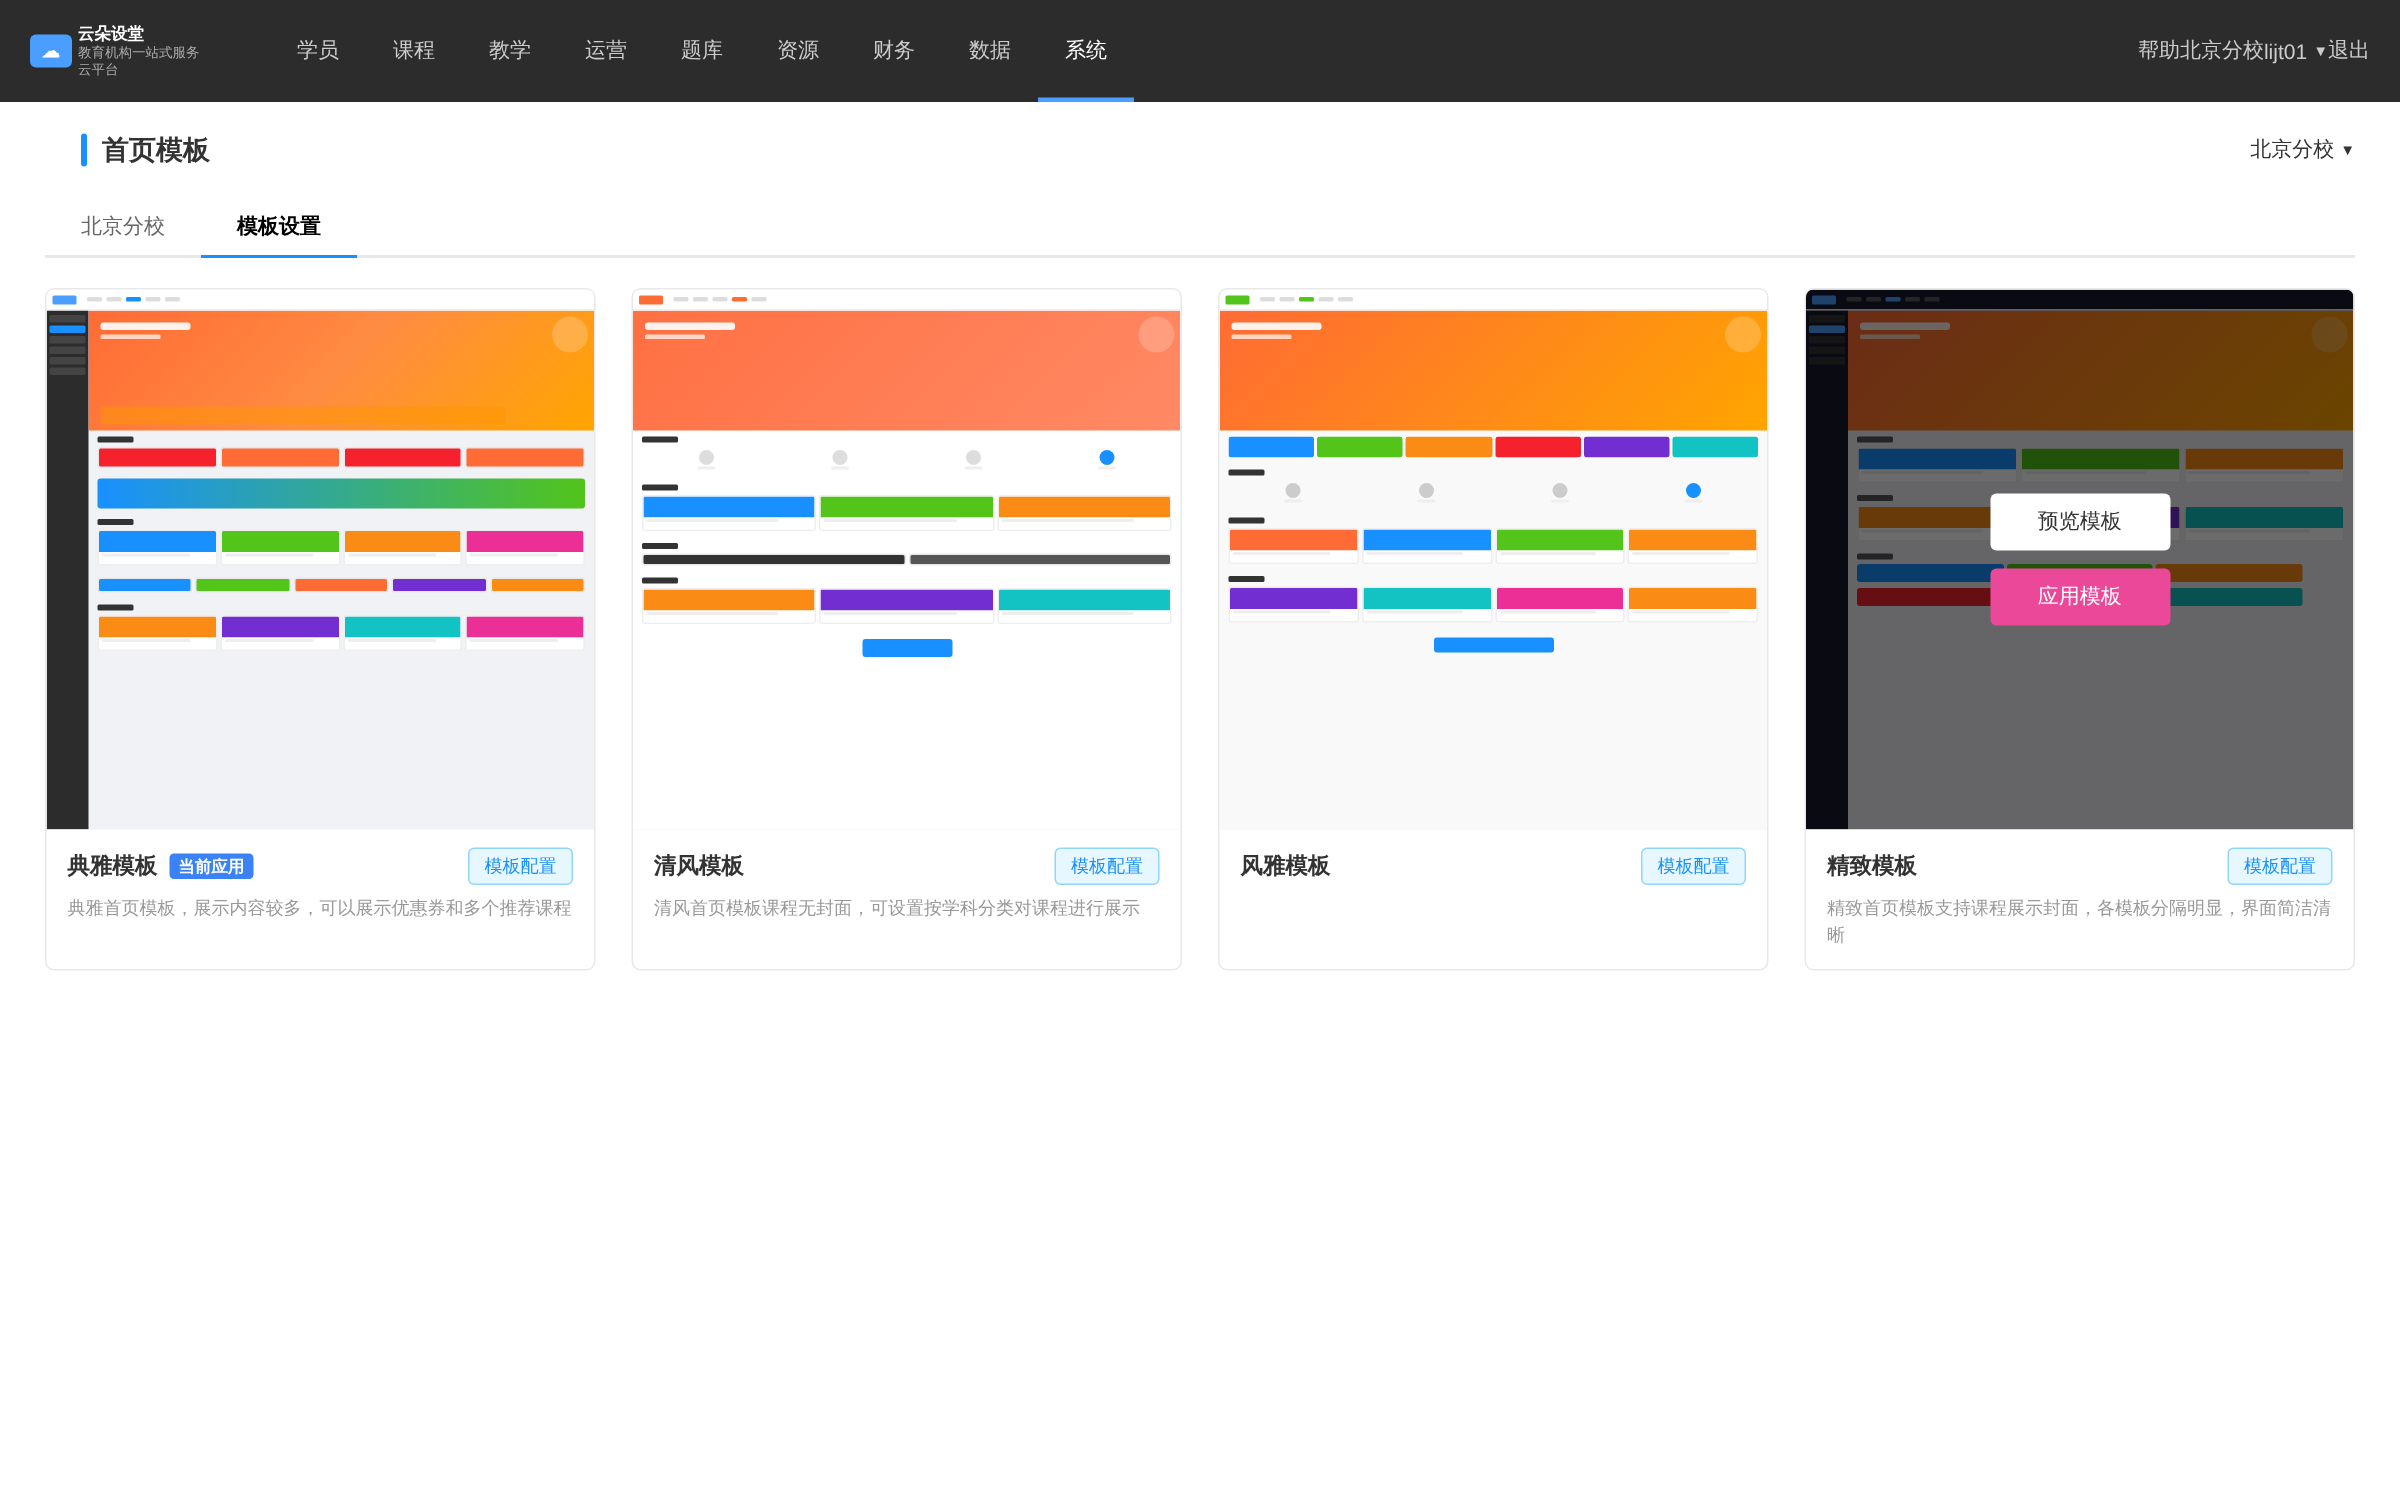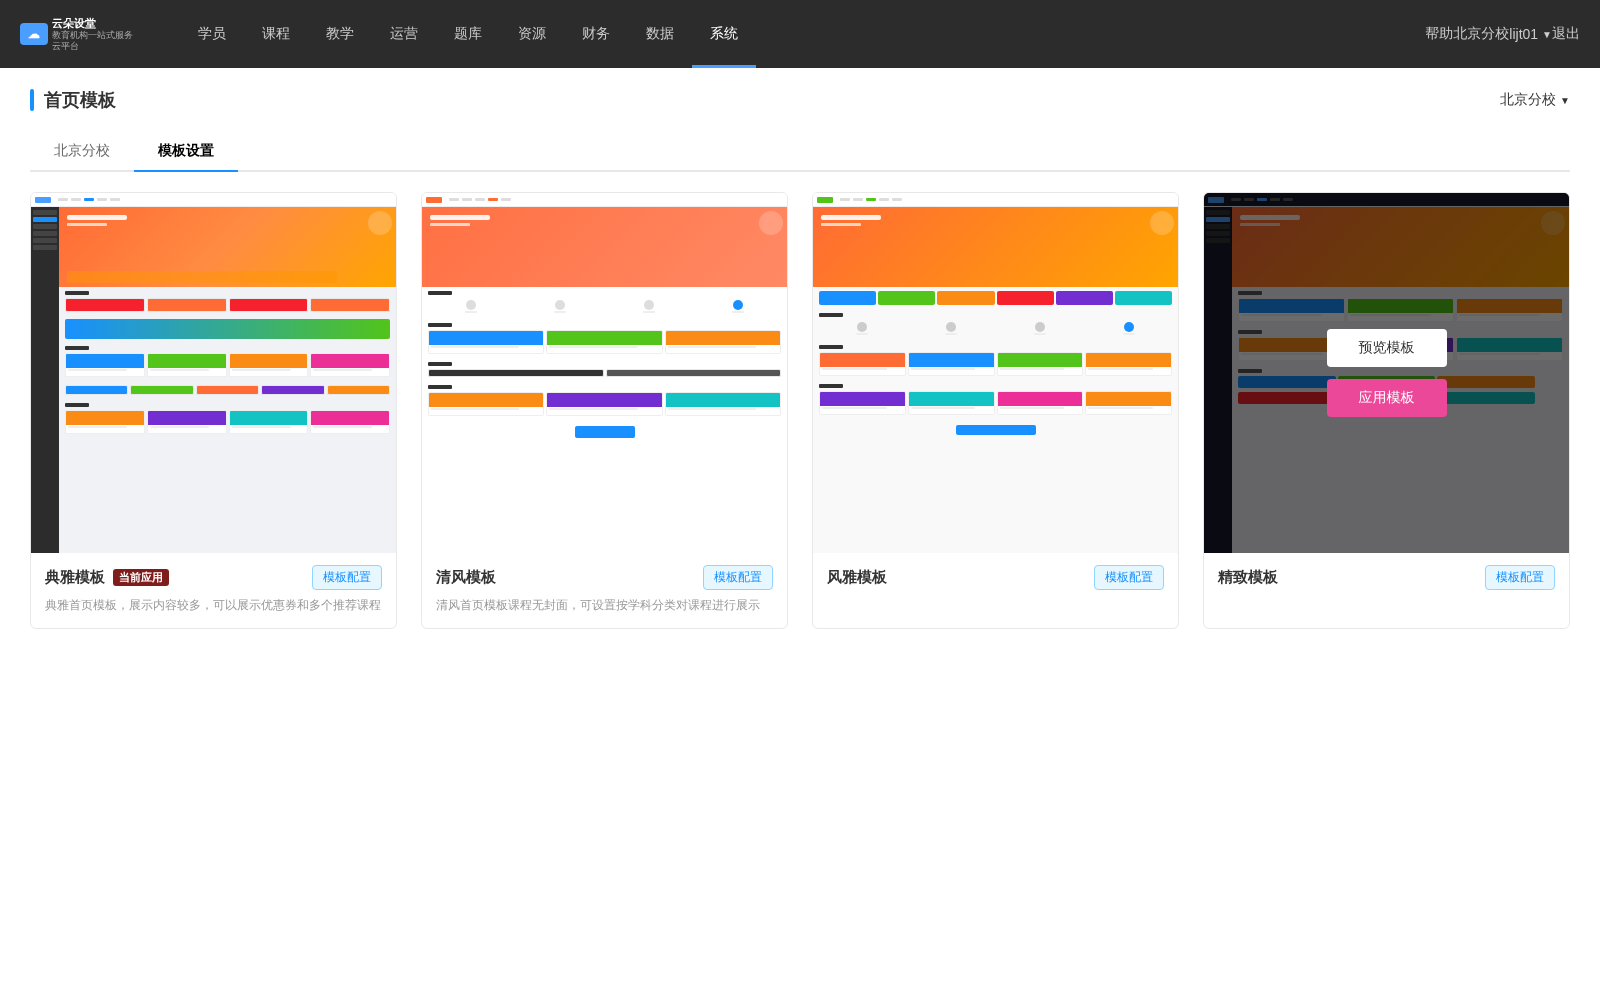--- a/index.html
+++ b/index.html
@@ -90,20 +90,21 @@
     .page-header {
       display: flex;
       align-items: center;
       justify-content: space-between;
       margin-bottom: 20px;
     }
     .page-title-wrap {
       display: flex;
       align-items: center;
       gap: 10px;
+      margin-left: 24px;
     }
     .page-title-bar {
       width: 4px;
       height: 22px;
       background: #1890ff;
       border-radius: 2px;
     }
     .page-title {
       font-size: 18px;
       font-weight: 600;
@@ -310,21 +311,21 @@
     }
     .template-name {
       font-size: 15px;
       font-weight: 600;
       color: #333;
       display: flex;
       align-items: center;
       gap: 8px;
     }
     .badge-current {
-      background: #7f1d1d;
+      background: #3b82f6;
       color: white;
       font-size: 11px;
       padding: 1px 6px;
       border-radius: 3px;
     }
     .btn-config {
       background: #e6f7ff;
       color: #1890ff;
       border: 1px solid #91d5ff;
       border-radius: 4px;
@@ -862,17 +863,18 @@
           <div class="overlay-btn apply">应用模板</div>
         </div>
       </div>
       <div class="template-footer">
         <div class="template-title-row">
           <div class="template-name">
             <span>精致模板</span>
           </div>
           <button class="btn-config">模板配置</button>
         </div>
+        <div class="template-desc">精致首页模板支持课程展示封面，各模板分隔明显，界面简洁清晰</div>
       </div>
     </div>
 
   </div>
 </div>
 
 </body></html>

